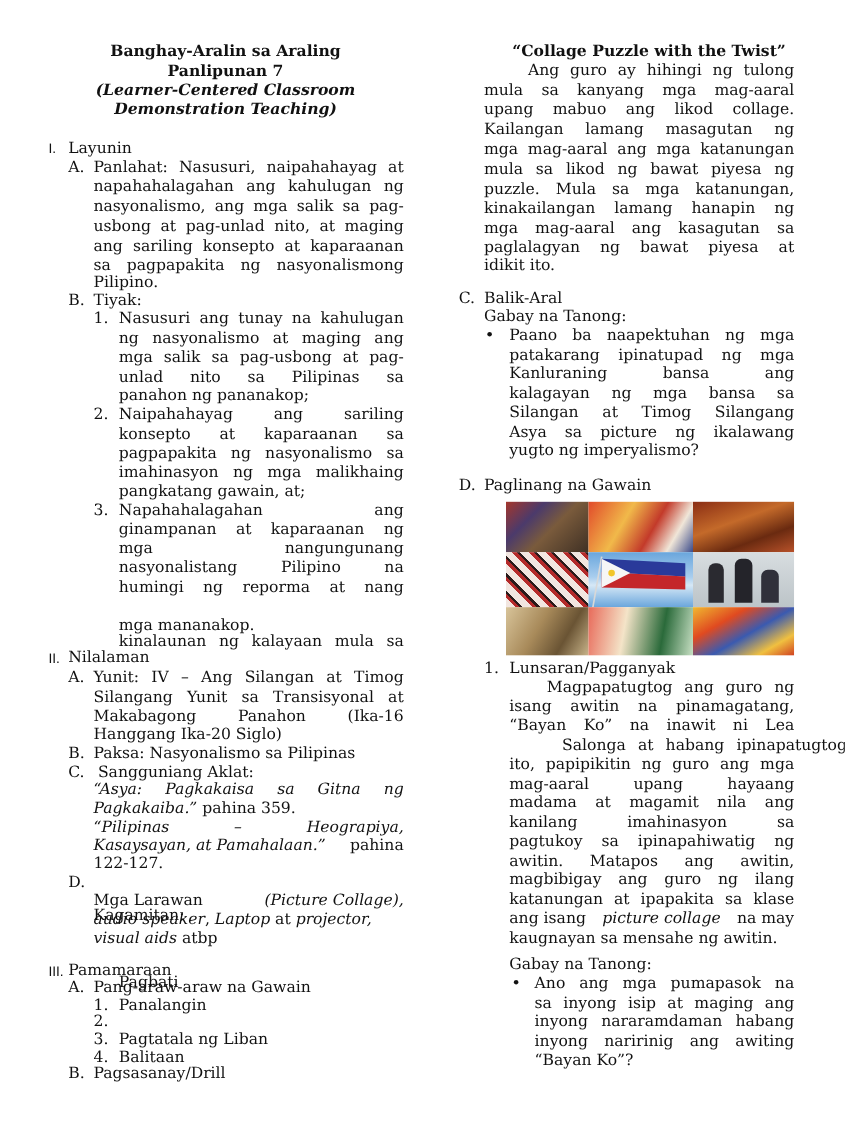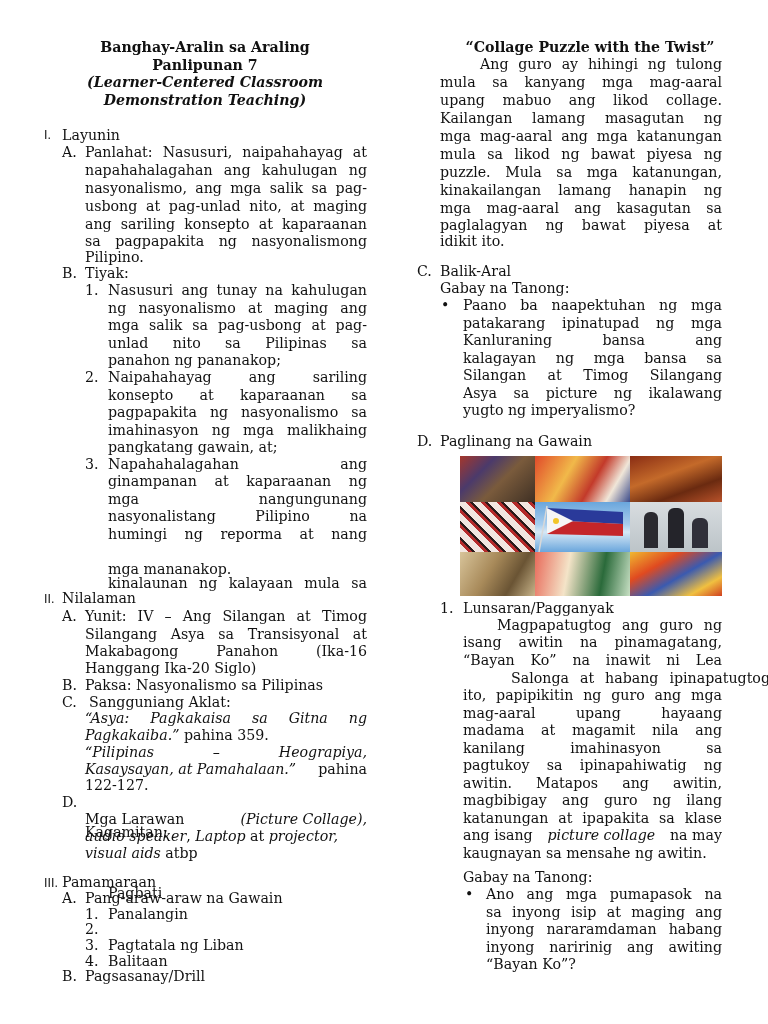--- a/index.html
+++ b/index.html
@@ -60,21 +60,21 @@
   <div class="line j" style="left:108px;width:259px;top:490px;">mga nangungunang</div>
   <div class="line j" style="left:108px;width:259px;top:507px;">nasyonalistang Pilipino na</div>
   <div class="line j" style="left:108px;width:259px;top:525px;">humingi ng reporma at nang</div>
   <div class="line j" style="left:108px;width:259px;top:574px;">kinalaunan ng kalayaan mula sa</div>
   <div class="line" style="left:108px;top:560px;">mga mananakop.</div>
 
   <div class="line roman" style="left:44px;top:590px;">II.</div>
   <div class="line" style="left:62px;top:589px;">Nilalaman</div>
   <div class="line" style="left:62px;top:607px;">A.</div>
   <div class="line j" style="left:85px;width:282px;top:607px;">Yunit: IV – Ang Silangan at Timog</div>
-  <div class="line j" style="left:85px;width:282px;top:625px;">Silangang Asya sa Transisyonal at</div>
+  <div class="line j" style="left:85px;width:282px;top:625px;">Silangang Yunit sa Transisyonal at</div>
   <div class="line j" style="left:85px;width:282px;top:642px;">Makabagong Panahon (Ika-16</div>
   <div class="line" style="left:85px;top:659px;">Hanggang Ika-20 Siglo)</div>
   <div class="line" style="left:62px;top:676px;">B.</div>
   <div class="line" style="left:85px;top:676px;">Paksa: Nasyonalismo sa Pilipinas</div>
   <div class="line" style="left:62px;top:693px;">C.</div>
   <div class="line" style="left:89px;top:693px;">Sangguniang Aklat:</div>
   <div class="line j i" style="left:85px;width:282px;top:709px;">“Asya: Pagkakaisa sa Gitna ng</div>
   <div class="line" style="left:85px;top:726px;"><span class="i">Pagkakaiba.”</span><span> pahina 359.</span></div>
   <div class="line j i" style="left:85px;width:282px;top:743px;">“Pilipinas – Heograpiya,</div>
   <div class="line" style="left:85px;width:282px;top:760px;display:flex;justify-content:space-between;">

